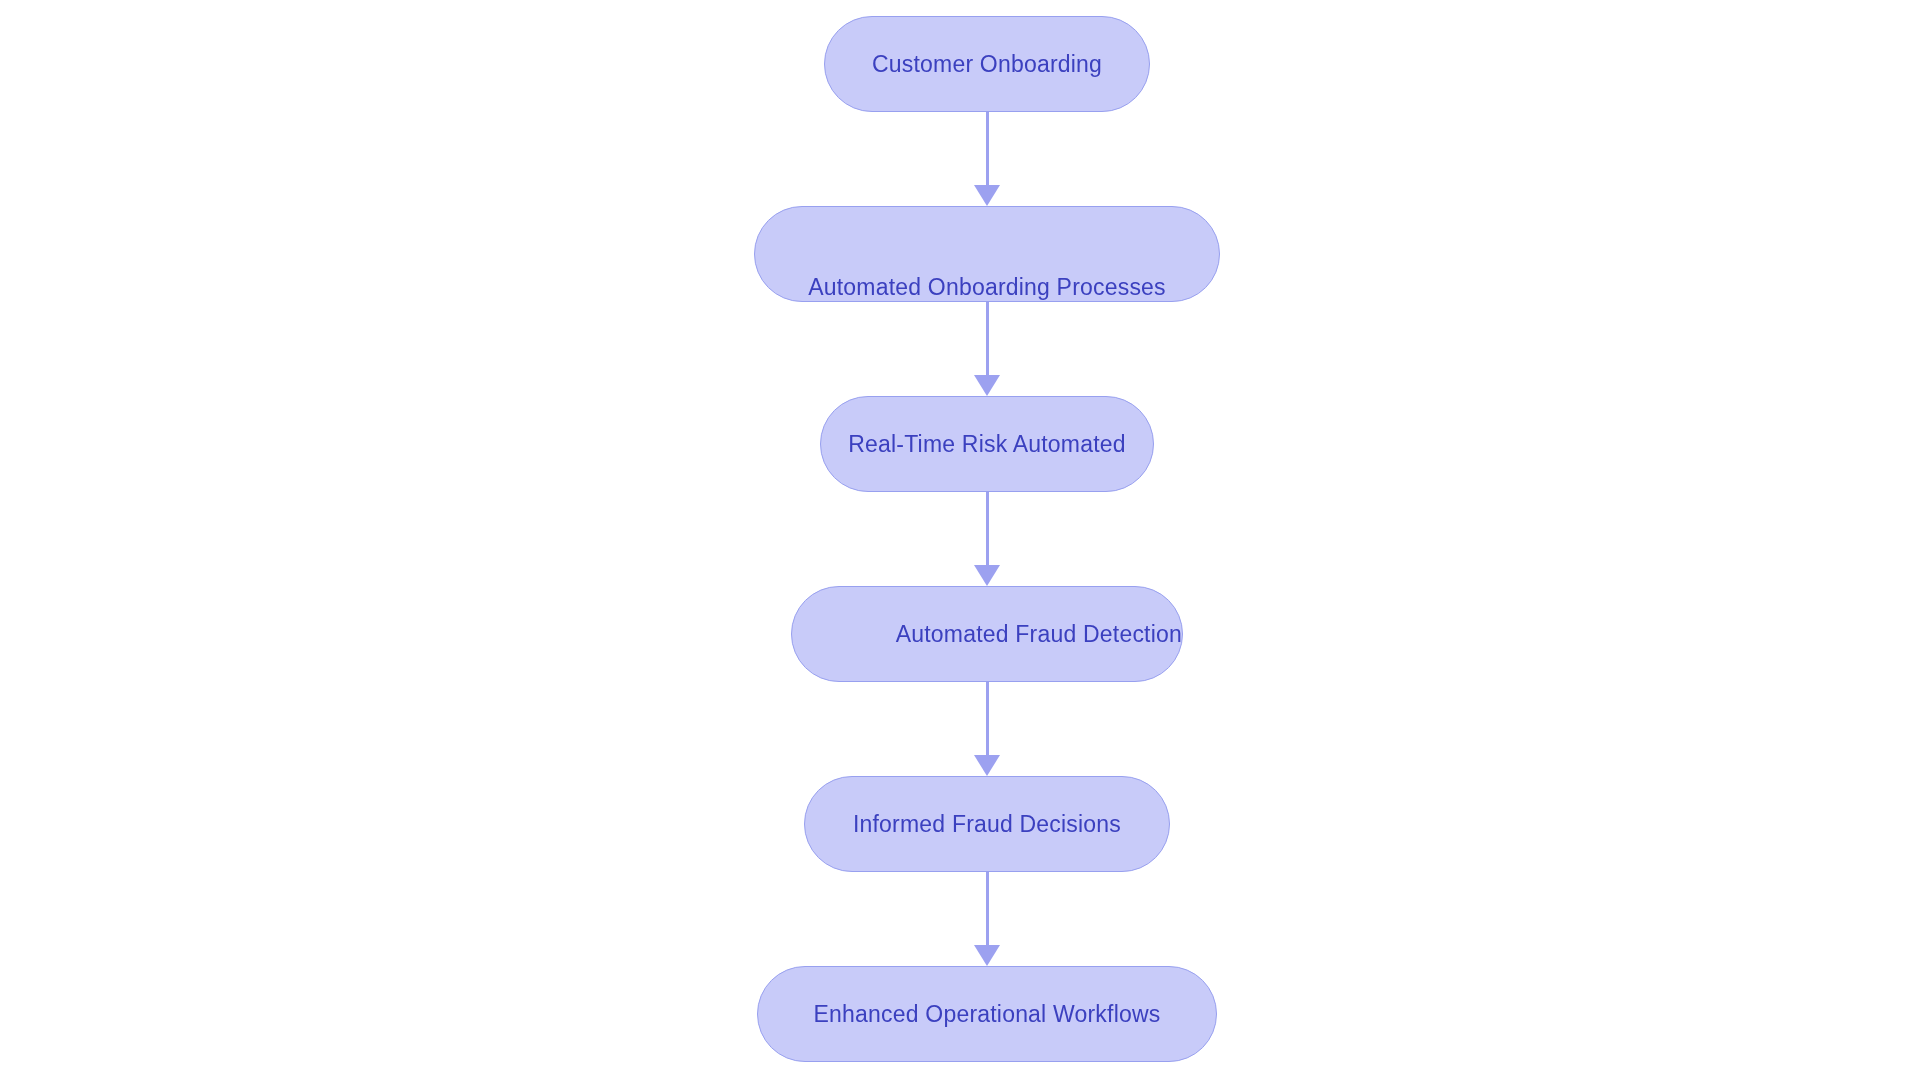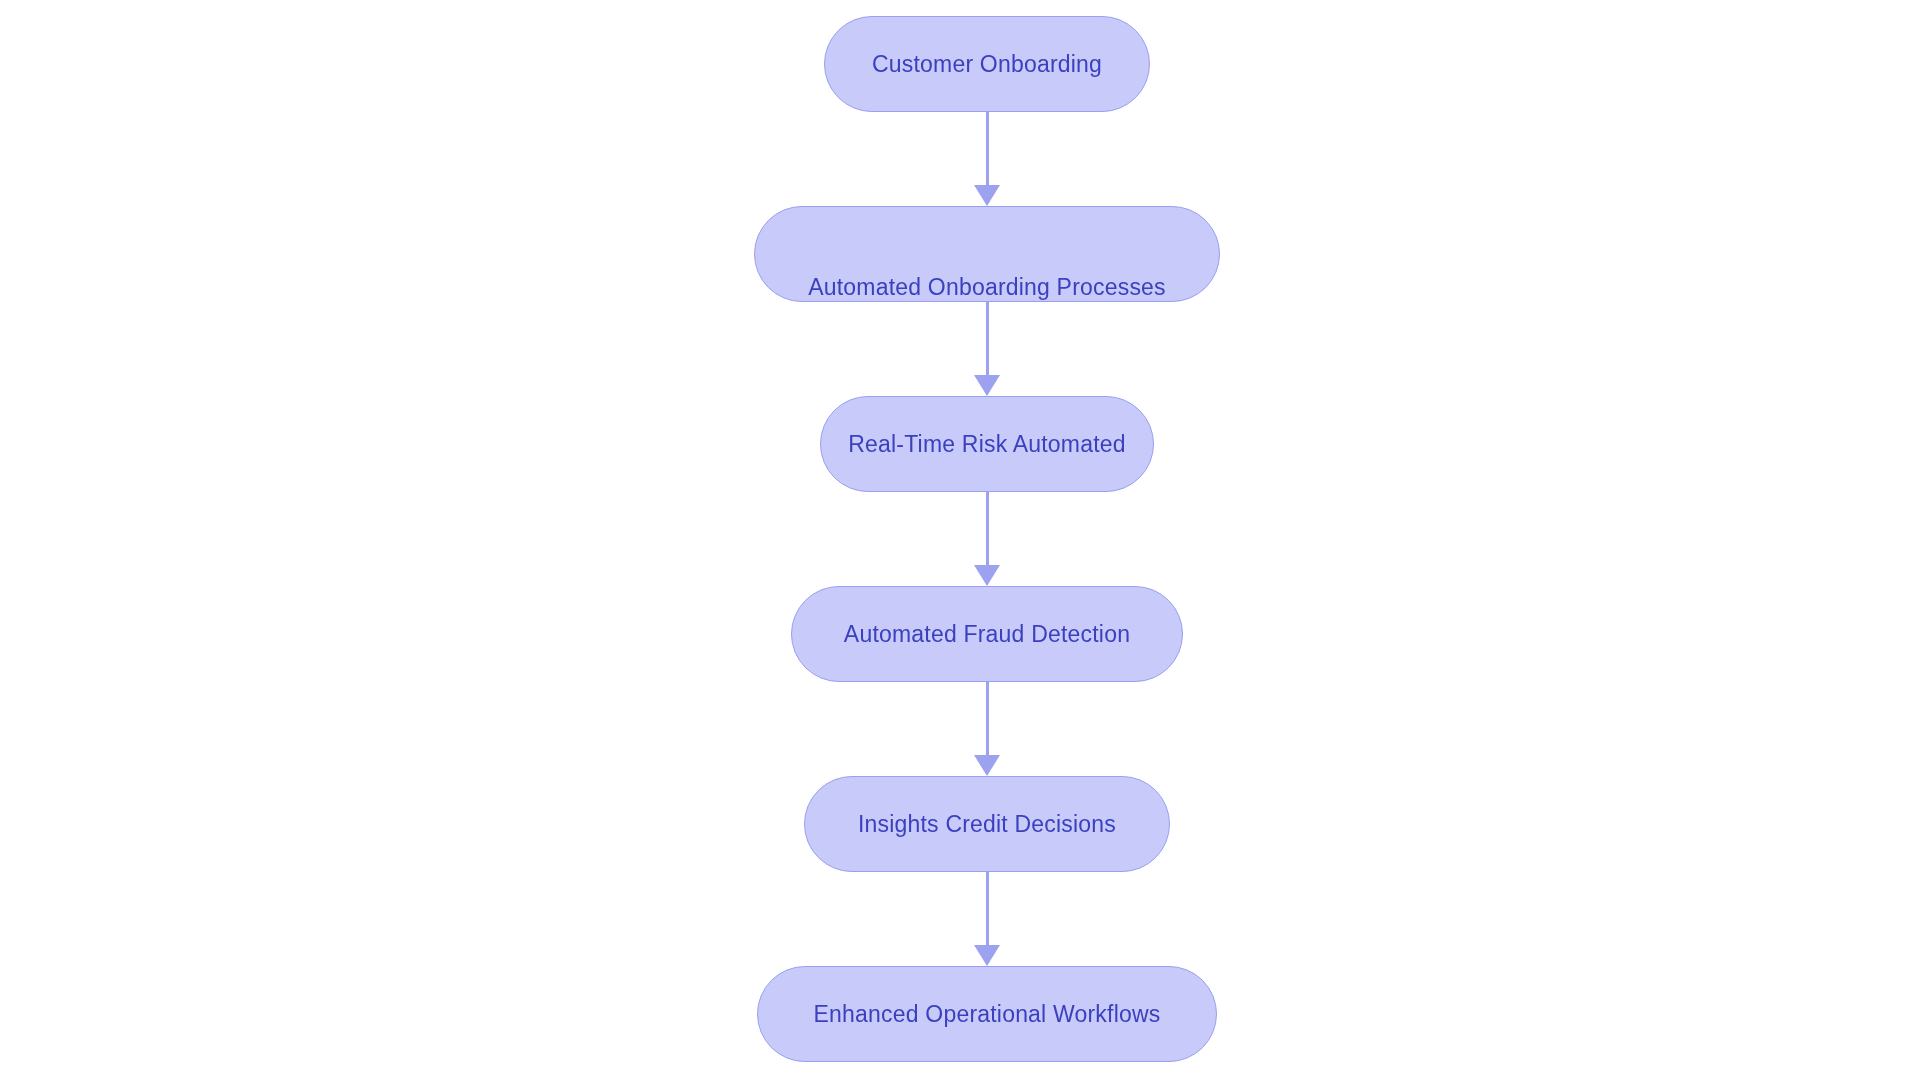--- a/index.html
+++ b/index.html
@@ -36,21 +36,21 @@
     letter-spacing: 0.2px;
     display: flex;
     align-items: center;
     justify-content: center;
     text-align: center;
     flex: 0 0 auto;
   }
   .n0 { width: 326px; }
   .n1 { width: 466px; align-items: flex-end; }
   .n2 { width: 334px; }
-  .n3 { width: 392px; }
+  .n3 { width: 392px; justify-content: flex-end; }
   .n4 { width: 366px; }
   .n5 { width: 460px; text-align: center; }
   .flow-arrow {
     height: 94px;
     flex: 0 0 auto;
     display: flex;
     flex-direction: column;
     align-items: center;
   }
   .arrow-line {
@@ -102,21 +102,21 @@
   <div class="flow-node n3">
     <span>Automated Fraud Detection</span>
   </div>
 
   <div class="flow-arrow">
     <div class="arrow-line"></div>
     <div class="arrow-head"></div>
   </div>
 
   <div class="flow-node n4">
-    <span>Insights Credit Decisions</span>
+    <span>Informed Fraud Decisions</span>
   </div>
 
   <div class="flow-arrow">
     <div class="arrow-line"></div>
     <div class="arrow-head"></div>
   </div>
 
   <div class="flow-node n5">
     <span>Enhanced Operational Workflows</span>
   </div>

